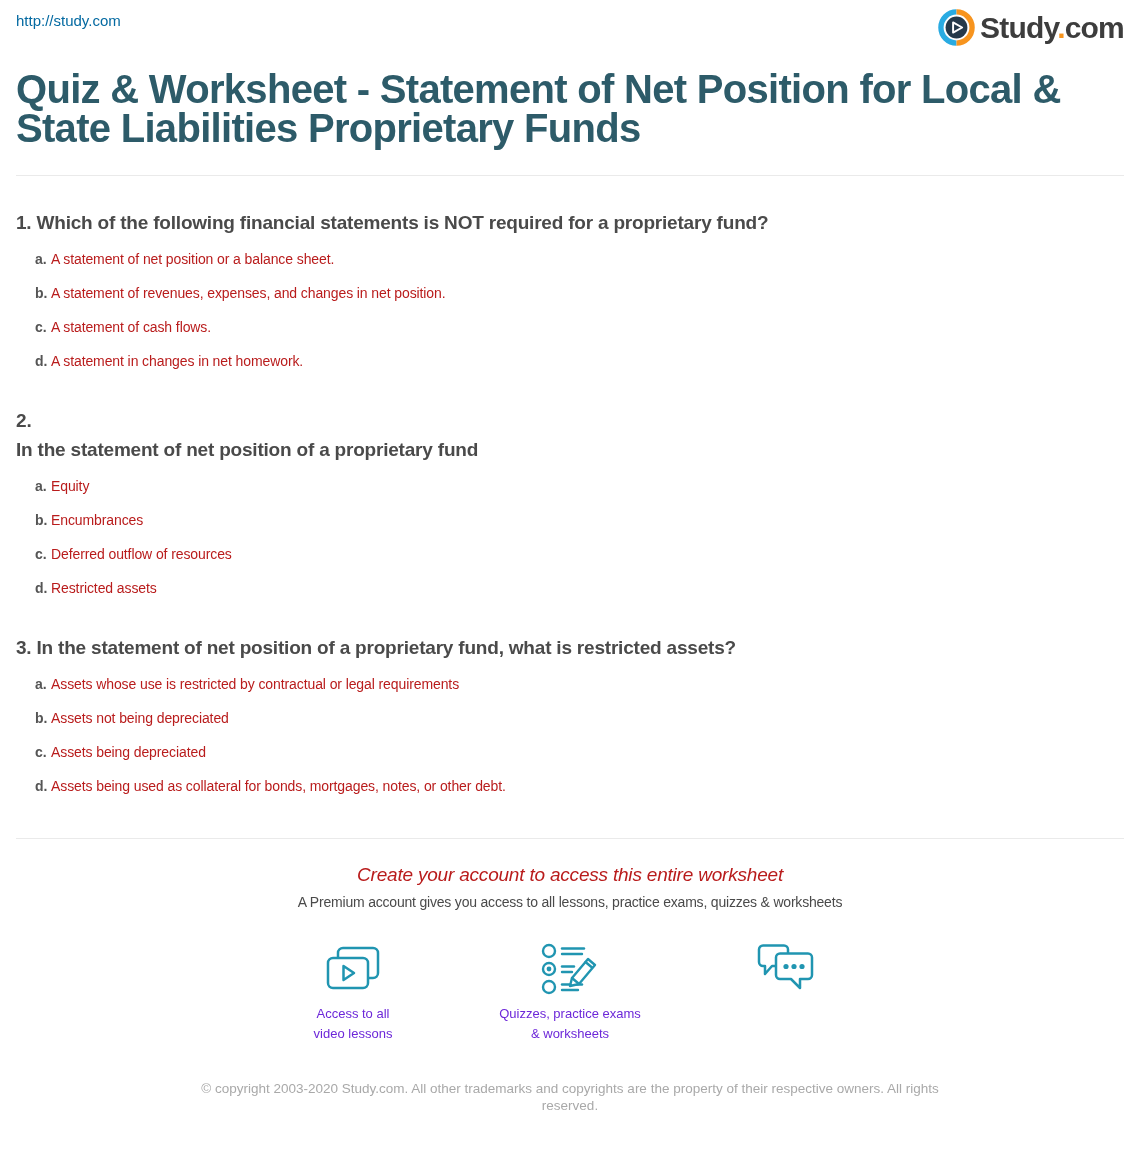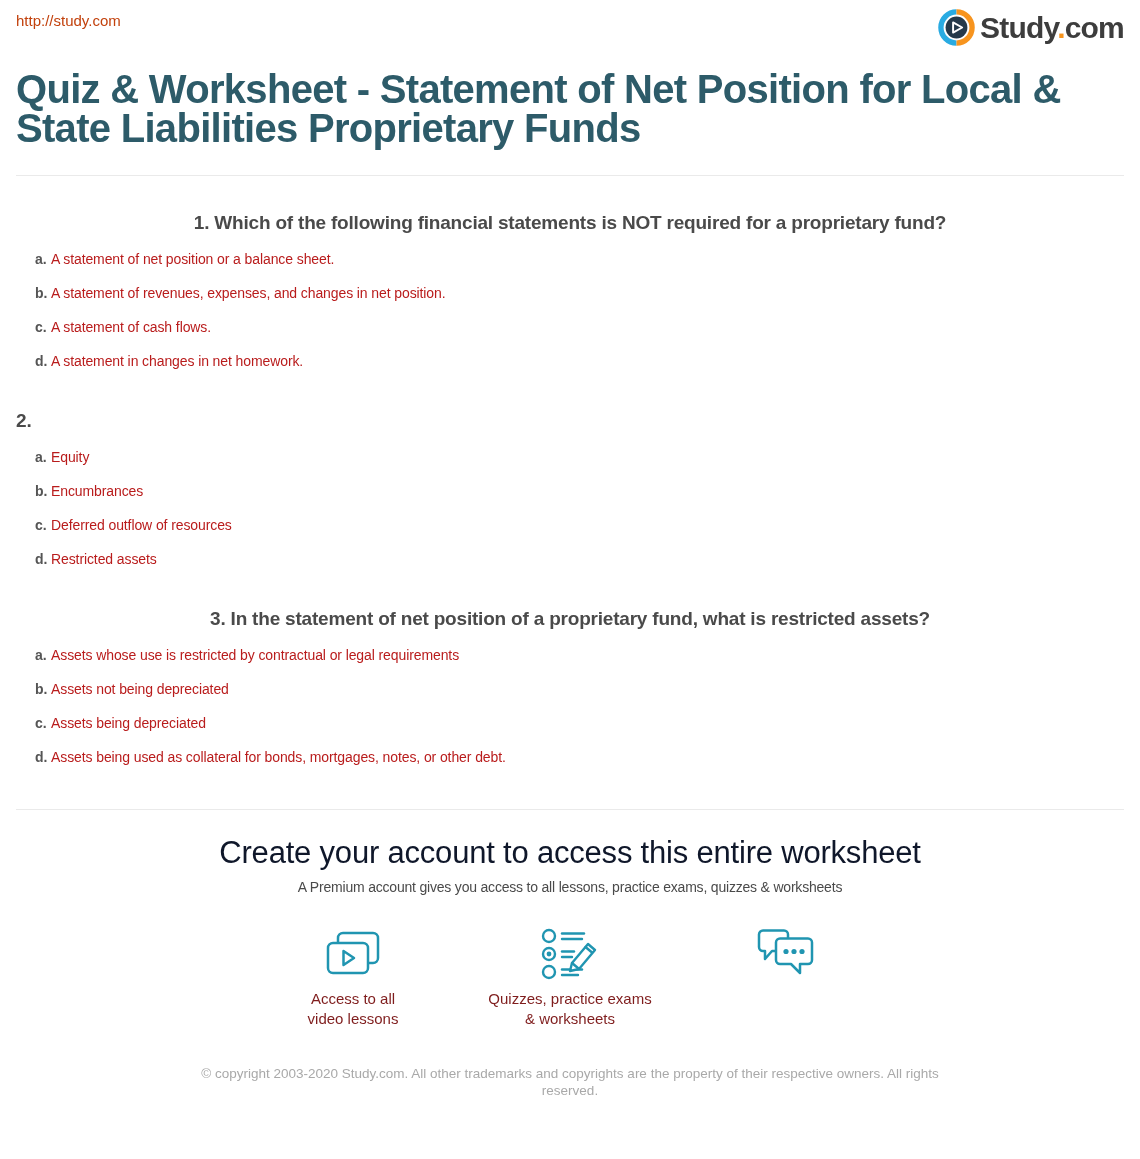--- a/index.html
+++ b/index.html
@@ -14,21 +14,21 @@
   }
 
   
   .topbar {
     display: flex;
     justify-content: space-between;
     align-items: flex-start;
     padding: 9px 16px 0 16px;
     height: 50px;
   }
-  .url { font-size: 15px; color: #c2410c; padding-top: 3px; }
+  .url { font-size: 15px; color: #0369a1; padding-top: 3px; }
   .logo { display: flex; align-items: center; }
   .logo-icon svg { width: 37px; height: 37px; display: block; }
   .logo-text {
     font-size: 30px; font-weight: 700; color: #3d3d3d;
     letter-spacing: -0.8px; margin-left: 5px; line-height: 37px;
   }
   .logo-dot { color: #f7941e; }
 
   
   .page-title {
@@ -49,21 +49,20 @@
   }
 
   
   .q-heading {
     margin: 0 16px;
     font-size: 19px;
     font-weight: 700;
     color: #4a4a4a;
     line-height: 24px;
     letter-spacing: -0.2px;
-    text-align: center;
   }
   .mt-q1 { margin-top: 35px; }
   .mt-q  { margin-top: 38px; }
   .q-num {
     margin: 38px 16px 0 16px;
     font-size: 19px; font-weight: 700; color: #4a4a4a; line-height: 24px;
   }
   .q-sub { margin-top: 5px; }
   .q-formula { margin-top: 17px; }
 
@@ -81,45 +80,46 @@
     font-size: 14px;
     font-weight: 700;
     color: #555555;
   }
   .option-text { font-size: 14px; color: #b91c1c; letter-spacing: -0.1px; }
 
   
   .signup { text-align: center; }
   .signup-heading {
     margin: 25px 16px 0 16px;
-    font-size: 31px;
+    font-size: 19px;
     font-weight: 400;
-    color: #0f172a;
+    color: #b91c1c;
     letter-spacing: -0.2px;
     cursor: pointer;
+    font-style: italic;
   }
   .signup-sub {
     margin-top: 8px;
     font-size: 14px;
     color: #4a4a4a;
     letter-spacing: -0.2px;
   }
   .features {
     display: flex;
     justify-content: center;
     margin-top: 33px;
   }
   .feature { width: 217px; text-align: center; }
   .feature-icon { height: 52px; display: flex; align-items: center; justify-content: center; }
   .feature-icon svg { display: block; }
   .feature-caption {
     margin-top: 9px;
-    font-size: 15px;
+    font-size: 13px;
     line-height: 20px;
-    color: #7f1d1d;
+    color: #6d28d9;
     text-align: center;
   }
   .feature-caption span { display: block; }
 
   
   .copyright {
     margin: 36px auto 0 auto;
     width: 790px;
     text-align: center;
     font-size: 13.5px;
@@ -169,20 +169,21 @@
     </div>
     <div class="option">
       <span class="option-letter">d.</span>
       <span class="option-text">A statement in changes in net homework.</span>
     </div>
   </div>
 </div>
 
 <div>
   <div class="q-num">2.</div>
+  <div class="q-heading q-sub">In the statement of net position of a proprietary fund</div>
   <div class="options" style="margin-top:8px;">
     <div class="option">
       <span class="option-letter">a.</span>
       <span class="option-text">Equity</span>
     </div>
     <div class="option">
       <span class="option-letter">b.</span>
       <span class="option-text">Encumbrances</span>
     </div>
     <div class="option">

